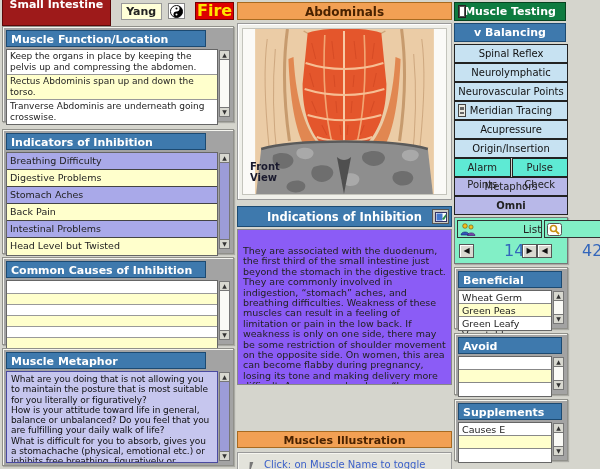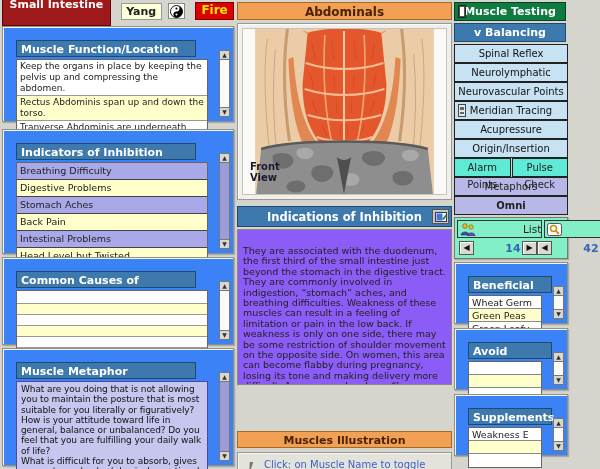--- a/index.html
+++ b/index.html
@@ -8,23 +8,23 @@
     position:relative; background:#D5D5CD; overflow:hidden;
     font-family:"DejaVu Sans", sans-serif; color:#222;
   }
   .col { position:absolute; top:2px; }
   .col-left  { left:2px;   width:232px; }
   .col-mid   { left:237px; width:215px; }
   .col-right { left:454px; width:114px; }
 
   
   .panel {
-    position:relative; background:#3b82f6;
+    position:relative; background:#a3a3a3;
     border:1px solid #90908A; box-shadow:inset 1px 1px 0 #F5F5EF, 1px 1px 1px rgba(0,0,0,.2);
-    padding:13px;
+    padding:3px;
   }
   .hdr {
     font-weight:bold; font-size:11px; line-height:15px; height:17px;
     padding:1px 4px 0 4px; color:#fff;
     background:#3E79AD; border:1px solid #1C4A72;
   }
   .hdr-left { width:calc(100% - 24px); margin-bottom:2px; }
   .hdr-green  { background:#0E7B40; border-color:#06431F; text-align:center; position:relative; }
   .hdr-orange { background:#F2A054; border-color:#A86A20; color:#4A2200; text-align:center; }
   .hdr-center { text-align:center; }
@@ -53,21 +53,21 @@
   .yang {
     margin-left:10px; width:42px; height:17px; background:#FFFFD8; border:1px solid #999;
     color:#222; font-weight:bold; font-size:11px; text-align:center; line-height:15px;
   }
   .yy-box {
     margin-left:6px; width:18px; height:16px; background:#fff; border:1px solid #888;
     display:flex; align-items:center; justify-content:center;
   }
   .fire {
     margin-left:10px; width:40px; height:18px; background:#DD0000; border:1px solid #7A0000;
-    color:#FFE500; font-weight:bold; font-size:12px; text-align:center; line-height:15px;
+    color:#FFE500; font-weight:bold; font-size:16px; text-align:center; line-height:15px;
   }
   .p-function { height:96px; margin-bottom:7px; }
   .rows-box { margin-right:12px; border:1px solid #666; background:#fff; }
   .fn-row { font-size:9px; line-height:11px; padding:1px 3px; border-bottom:1px solid #999; }
   .fn-row:last-child { border-bottom:none; }
   .fn-row.cream { background:#FFFFCC; min-height:23px; }
   .p-indicators { height:125px; margin-bottom:3px; }
   .ind-row {
     font-size:9.5px; line-height:14px; height:17px; padding:1px 3px;
     border-bottom:1px solid #444;
@@ -152,21 +152,21 @@
     display:flex; align-items:center; font-size:10.5px;gap:47px;
   }
   .lf-btn + .lf-btn { margin-left:2px;justify-content:center; }
   .lf-btn .lbl { flex:1; text-align:center; }
   .nav-row { display:flex; justify-content:space-around; padding:3px 2px 1px 2px; }
   .nav-group { display:flex; align-items:center; }
   .nav-btn {
     width:15px; height:14px; background:#D9D9D1; border:1px solid #555;
     box-shadow:inset 1px 1px 0 #fff; font-size:8px; line-height:12px; text-align:center; color:#111;
   }
-  .nav-num { width:18px; text-align:center; font-size:11px; font-weight:bold; color:#3366BB;margin-left:30px; }
+  .nav-num { width:18px; text-align:center; font-size:16px; font-weight:normal; color:#3366BB;margin-left:30px; }
   .p-list3 { height:62px; }
   .food-row { font-size:9.5px; line-height:11px; height:13px; padding:1px 3px; background:#fff; border-bottom:1px solid #888; }
   .food-row:last-child { border-bottom:none; }
   .food-row.cream { background:#FFFFCC; }
   .right .hdr { width:calc(100% - 2px); margin-bottom:2px; }
 </style>
 </head>
 <body>
 
 <div class="col col-left">
@@ -391,21 +391,21 @@
     <div class="sbar" style="top:23px; bottom:4px;">
       <div class="sb-btn top">▲</div>
       <div class="sb-track"></div>
       <div class="sb-btn bot">▼</div>
     </div>
   </div>
 
   <div class="panel p-list3">
     <div class="hdr">Supplements</div>
     <div class="rows-box">
-      <div class="food-row">Weakness E</div>
+      <div class="food-row">Causes E</div>
       <div class="food-row cream"></div>
       <div class="food-row"></div>
     </div>
     <div class="sbar" style="top:23px; bottom:4px;">
       <div class="sb-btn top">▲</div>
       <div class="sb-track"></div>
       <div class="sb-btn bot">▼</div>
     </div>
   </div>
 

